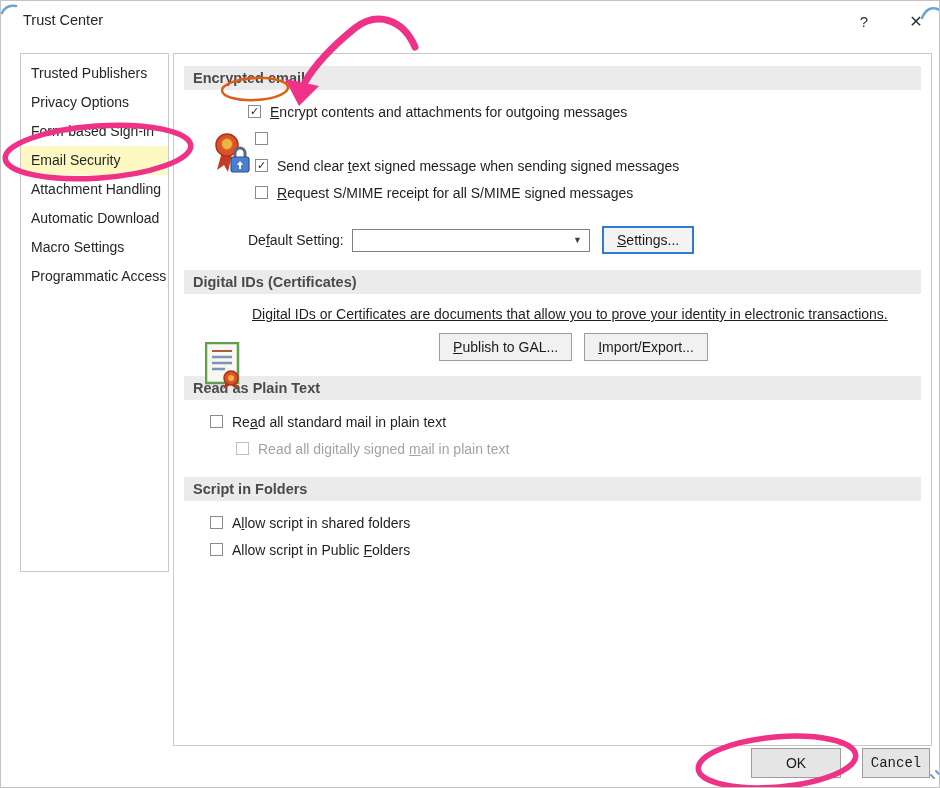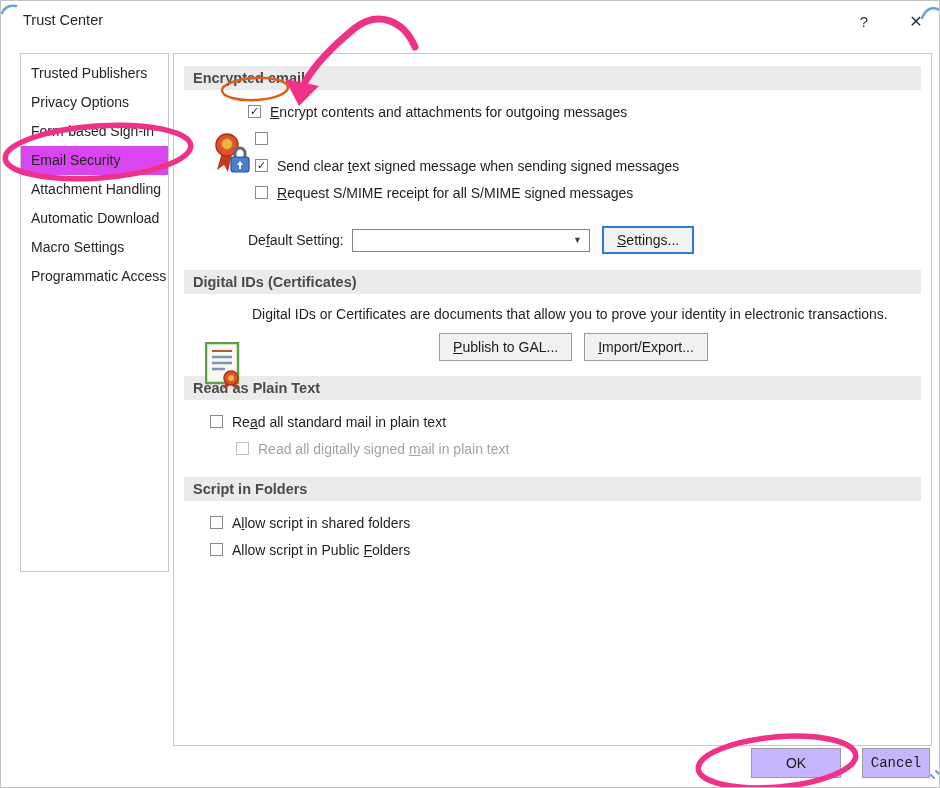--- a/index.html
+++ b/index.html
@@ -14,21 +14,21 @@
   .tb-btn { position:absolute; top:6px; width:34px; height:28px; background:none; border:none;
             font-family:inherit; font-size:15px; color:#333; text-align:center; cursor:default; }
   .tb-help { left:846px; }
   .tb-close { left:898px; font-size:16px; }
 
   
   .sidebar { position:absolute; left:19px; top:52px; width:149px; height:519px;
              border:1px solid #c9c9c9; background:#fff; padding-top:5px; }
   .side-item { height:29px; line-height:29px; padding-left:10px; font-size:14px;
                color:#262626; white-space:nowrap; cursor:default; }
-  .side-item.selected { background:#d946ef; }
+  .side-item.selected { background:#fef9c3; }
 
   .main { position:absolute; left:172px; top:52px; width:759px; height:693px;
           border:1px solid #c9c9c9; background:#fff; padding:12px 10px; }
 
   .sec-header { height:24px; line-height:24px; background:#ebebeb; color:#4a4a4a;
                 font-weight:bold; font-size:14.5px; padding-left:9px; margin-bottom:8px;
                 white-space:nowrap; }
   .sec-header.mt { margin-top:15px; }
 
   .section { position:relative; }
@@ -52,24 +52,24 @@
   .combo { width:238px; height:23px; border:1px solid #818181; background:#fff; position:relative;
            display:flex; align-items:center; padding:0 22px 0 6px; cursor:default; }
   .combo-arrow { position:absolute; right:7px; top:5px; font-size:9px; color:#404040; }
 
   .btn { height:28px; background:#f1f1f1; border:1px solid #9d9d9d; font-family:inherit;
          font-size:14px; color:#1b1b1b; padding:0 13px; cursor:default; white-space:nowrap; }
   .btn-settings { margin-left:12px; min-width:84px; border:2px solid #2a7cd4; background:#f3f3f3; }
 
   .enc-icon { position:absolute; left:30px; top:34px; }
   .dig-icon { position:absolute; left:21px; top:38px; }
-  .dig-desc { margin-left:68px; margin-top:10px; font-size:14px; white-space:nowrap; line-height:20px; }
+  .dig-desc { margin-left:68px; margin-top:10px; font-size:14px; white-space:nowrap; line-height:20px;text-decoration:underline; }
   .dig-buttons { margin-left:42px; margin-top:9px; display:flex; gap:12px;justify-content:center; }
 
-  .footer-btn { position:absolute; height:30px; background:#c4b5fd; border:1px solid #9d9d9d;
+  .footer-btn { position:absolute; height:30px; background:#e5e5e5; border:1px solid #9d9d9d;
                 font-family:inherit; font-size:14px; color:#1b1b1b; text-align:center; cursor:default; }
   .btn-ok { left:750px; top:747px; width:90px; }
   .btn-cancel { left:861px; top:747px; width:68px;font-family:Liberation Mono, monospace; }
 
   .overlay { position:absolute; left:0; top:0; width:940px; height:788px; pointer-events:none; z-index:10; }
 </style>
 </head>
 <body>
 
 <div class="title">Trust Center</div>

